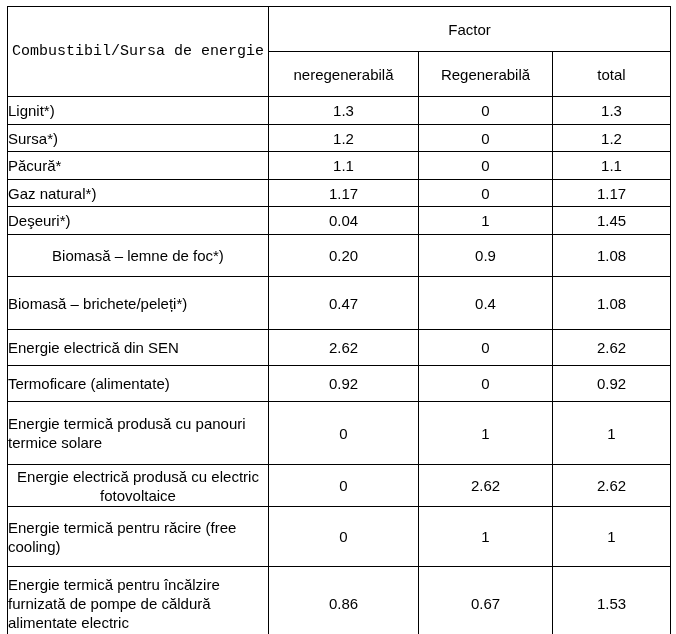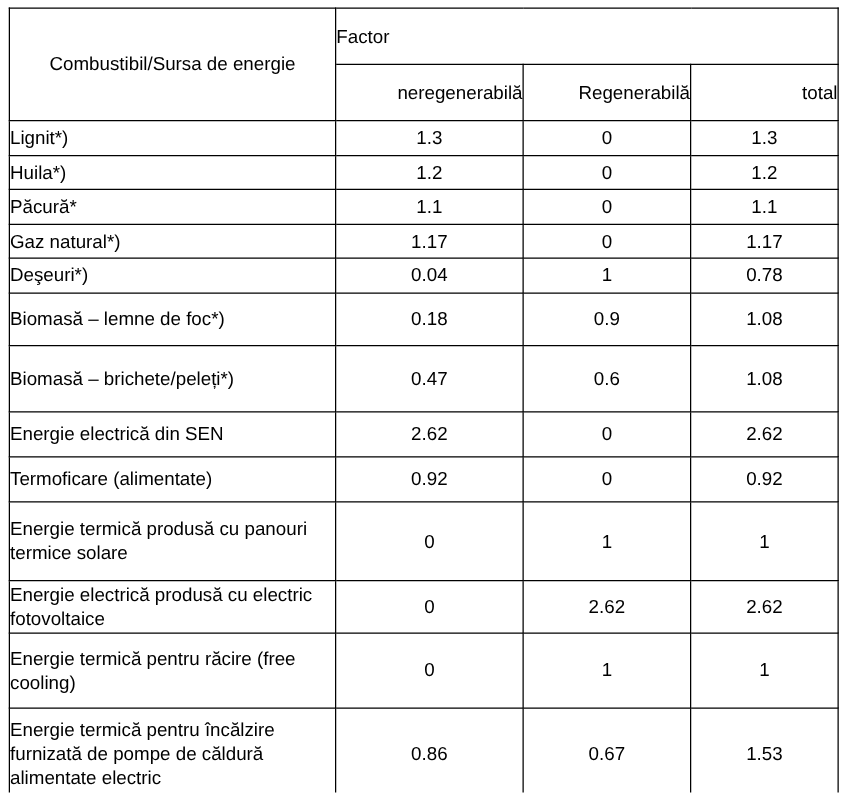--- a/index.html
+++ b/index.html
@@ -42,47 +42,48 @@
   col.c-label  { width: 261px; }
   col.c-nonren { width: 150px; }
   col.c-ren    { width: 134px; }
   col.c-total  { width: 118px; }
 
   .hdr-label {
     text-align: center;
     vertical-align: middle;
     height: 88px;
     padding: 0 6px;
+    font-family: Liberation Mono, monospace;
   }
   .hdr-factor {
-    text-align: left;
+    text-align: center;
     vertical-align: middle;
     height: 44px;
     margin-left: 32px;
   }
   .hdr-sub {
-    text-align: right;
+    text-align: center;
     vertical-align: middle;
     height: 44px;
     padding: 0 4px;
   }
   td.rowlabel {
     text-align: left;
     vertical-align: middle;
     padding: 3px 0 3px 10px;
     margin-top: 35px;
   }
   td.num {
     text-align: center;
     vertical-align: middle;
   }
   
   tr.h27 td { height: 27px; }
   tr.h26 td { height: 26px; }
-  tr.h41 td { height: 41px; }
+  tr.h41 td { height: 41px; text-align: center; }
   tr.h52 td { height: 52px; }
   tr.h35 td { height: 35px; }
   tr.h62 td { height: 62px; }
   tr.h59 td { height: 59px; }
   tr.h73 td { height: 73px; }
 </style>
 </head>
 <body>
 
 <div class="sheet">
@@ -108,21 +109,21 @@
     <tbody>
 
       <tr class="h27">
         <td class="rowlabel">Lignit*)</td>
         <td class="num">1.3</td>
         <td class="num">0</td>
         <td class="num">1.3</td>
       </tr>
 
       <tr class="h26">
-        <td class="rowlabel">Huila*)</td>
+        <td class="rowlabel">Sursa*)</td>
         <td class="num">1.2</td>
         <td class="num">0</td>
         <td class="num">1.2</td>
       </tr>
 
       <tr class="h27">
         <td class="rowlabel">Păcură*</td>
         <td class="num">1.1</td>
         <td class="num">0</td>
         <td class="num">1.1</td>
@@ -132,34 +133,34 @@
         <td class="rowlabel">Gaz natural*)</td>
         <td class="num">1.17</td>
         <td class="num">0</td>
         <td class="num">1.17</td>
       </tr>
 
       <tr class="h27">
         <td class="rowlabel">Deşeuri*)</td>
         <td class="num">0.04</td>
         <td class="num">1</td>
-        <td class="num">0.78</td>
+        <td class="num">1.45</td>
       </tr>
 
       <tr class="h41">
         <td class="rowlabel">Biomasă – lemne de foc*)</td>
-        <td class="num">0.18</td>
+        <td class="num">0.20</td>
         <td class="num">0.9</td>
         <td class="num">1.08</td>
       </tr>
 
       <tr class="h52">
         <td class="rowlabel">Biomasă – brichete/peleți*)</td>
         <td class="num">0.47</td>
-        <td class="num">0.6</td>
+        <td class="num">0.4</td>
         <td class="num">1.08</td>
       </tr>
 
       <tr class="h35">
         <td class="rowlabel">Energie electrică din SEN</td>
         <td class="num">2.62</td>
         <td class="num">0</td>
         <td class="num">2.62</td>
       </tr>
 

